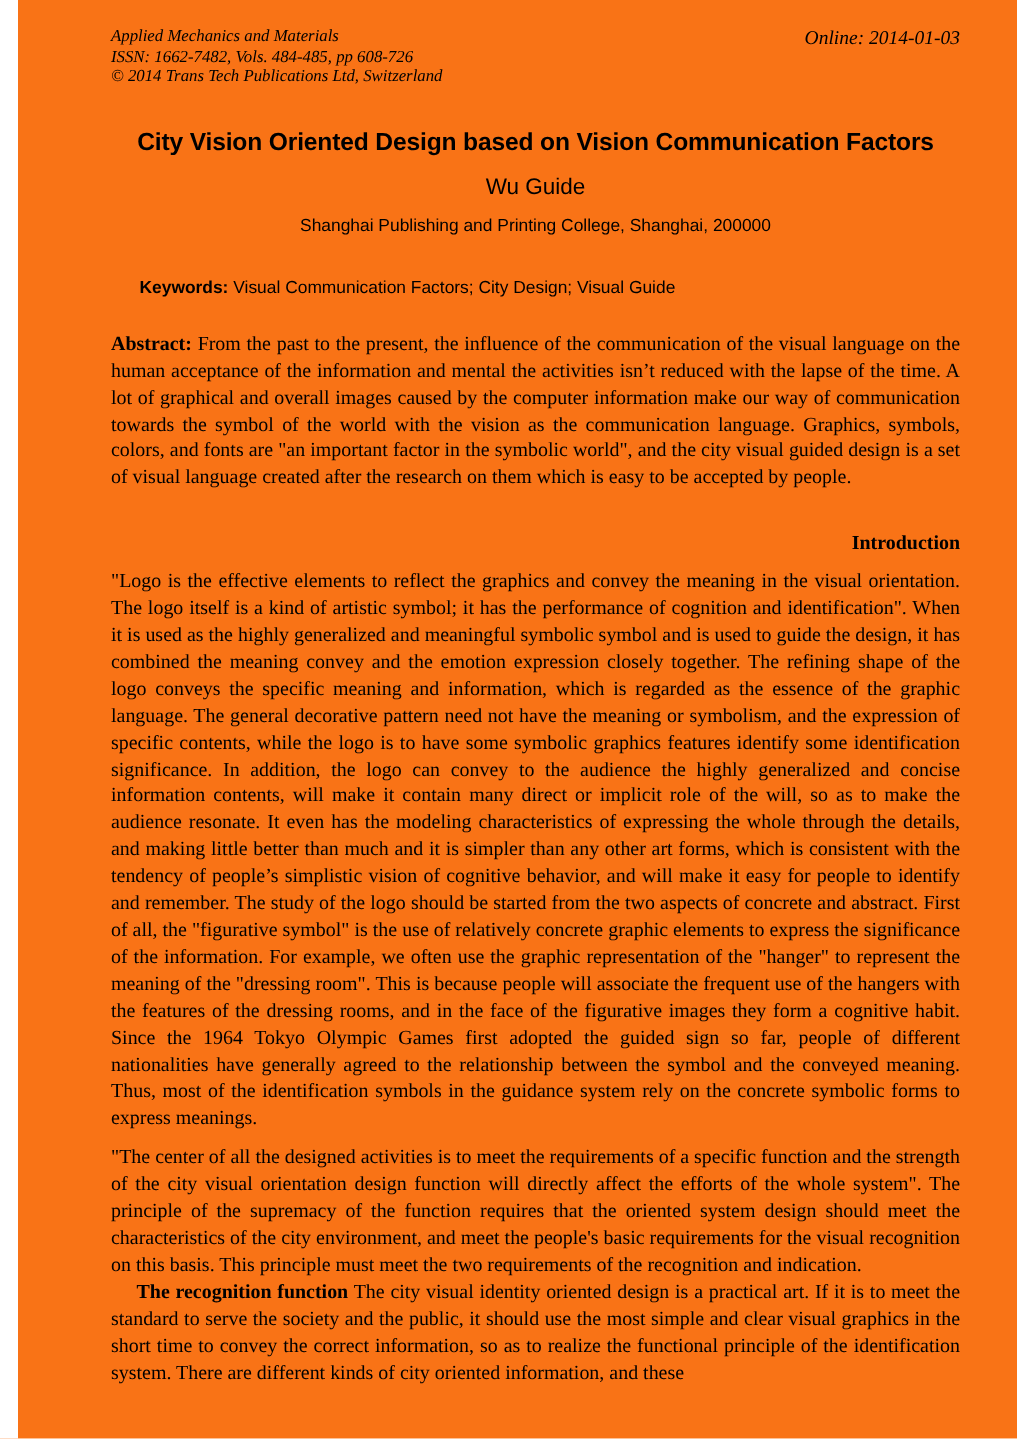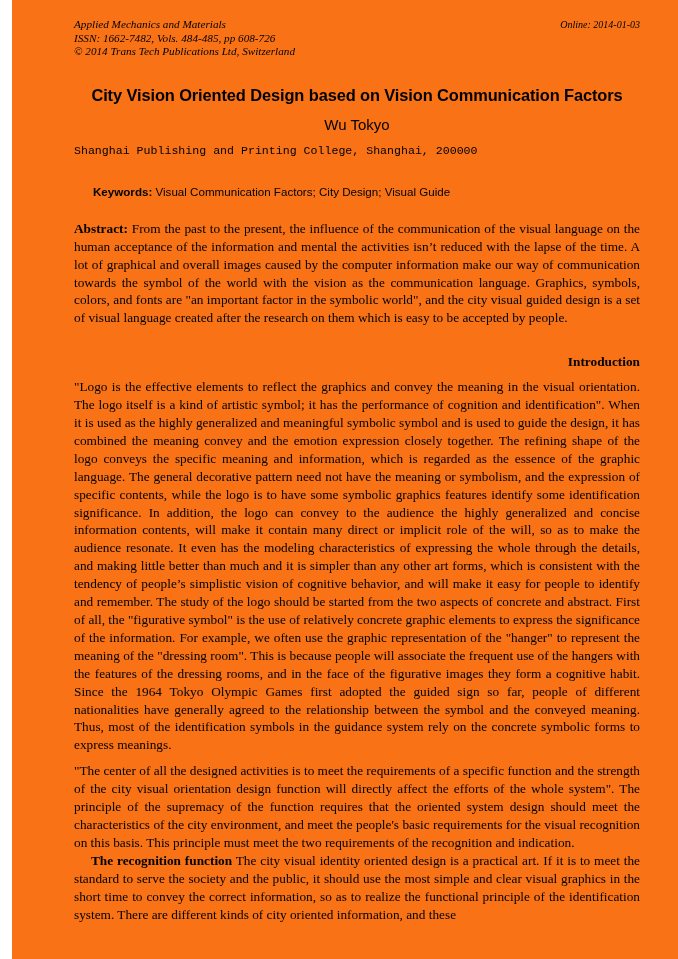--- a/index.html
+++ b/index.html
@@ -34,21 +34,21 @@
     font-size: 11.2px;
     line-height: 13.6px;
     color: #000;
   }
   .journal-header .hdr-line { white-space: nowrap; }
   .online-date {
     position: absolute;
     top: 0;
     right: 0;
     font-style: italic;
-    font-size: 10px;
+    font-size: 13px;
     line-height: 13.6px;
     white-space: nowrap;
   }
 
   
   .paper-title {
     margin: 26px 0 0 0;
     text-align: center;
     font-family: "Liberation Sans", "DejaVu Sans", sans-serif;
     font-weight: bold;
@@ -59,21 +59,22 @@
   .author-name {
     margin: 11px 0 0 0;
     text-align: center;
     font-family: "Liberation Sans", "DejaVu Sans", sans-serif;
     font-weight: normal;
     font-size: 15px;
     line-height: 18px;
   }
   .affiliation {
     margin: 10px 0 0 0;
-    font-family: Liberation Mono, monospace;
+    text-align: center;
+    font-family: Liberation Sans, sans-serif;
     font-weight: normal;
     font-size: 11.6px;
     line-height: 14px;
   }
 
   
   .keywords {
     margin: 26px 0 0 0;
     font-family: "Liberation Sans", "DejaVu Sans", sans-serif;
     font-size: 11.6px;
@@ -125,21 +126,21 @@
 
   <div class="journal-header">
     <div class="hdr-line">Applied Mechanics and Materials</div>
     <div class="hdr-line">ISSN: 1662-7482, Vols. 484-485, pp 608-726</div>
     <div class="hdr-line">© 2014 Trans Tech Publications Ltd, Switzerland</div>
     <div class="online-date">Online: 2014-01-03</div>
   </div>
 
   <h1 class="paper-title">City Vision Oriented Design based on Vision Communication Factors</h1>
 
-  <div class="author-name">Wu Tokyo</div>
+  <div class="author-name">Wu Guide</div>
 
   <div class="affiliation">Shanghai Publishing and Printing College, Shanghai, 200000</div>
 
   <p class="keywords"><span class="kw-label">Keywords:</span> <span>Visual Communication Factors; City Design; Visual Guide</span></p>
 
   <p class="abstract"><span class="abs-label">Abstract:</span> <span>From the past to the present, the influence of the communication of the visual language on the human acceptance of the information and mental the activities isn’t reduced with the lapse of the time. A lot of graphical and overall images caused by the computer information make our way of communication towards the symbol of the world with the vision as the communication language. Graphics, symbols, colors, and fonts are "an important factor in the symbolic world", and the city visual guided design is a set of visual language created after the research on them which is easy to be accepted by people.</span></p>
 
   <div id="sections-container">
       <div class="section-heading">Introduction</div>
       <p class="body-para"><span>"Logo is the effective elements to reflect the graphics and convey the meaning in the visual orientation. The logo itself is a kind of artistic symbol; it has the performance of cognition and identification". When it is used as the highly generalized and meaningful symbolic symbol and is used to guide the design, it has combined the meaning convey and the emotion expression closely together. The refining shape of the logo conveys the specific meaning and information, which is regarded as the essence of the graphic language. The general decorative pattern need not have the meaning or symbolism, and the expression of specific contents, while the logo is to have some symbolic graphics features identify some identification significance. In addition, the logo can convey to the audience the highly generalized and concise information contents, will make it contain many direct or implicit role of the will, so as to make the audience resonate. It even has the modeling characteristics of expressing the whole through the details, and making little better than much and it is simpler than any other art forms, which is consistent with the tendency of people’s simplistic vision of cognitive behavior, and will make it easy for people to identify and remember. The study of the logo should be started from the two aspects of concrete and abstract. First of all, the "figurative symbol" is the use of relatively concrete graphic elements to express the significance of the information. For example, we often use the graphic representation of the "hanger" to represent the meaning of the "dressing room". This is because people will associate the frequent use of the hangers with the features of the dressing rooms, and in the face of the figurative images they form a cognitive habit. Since the 1964 Tokyo Olympic Games first adopted the guided sign so far, people of different nationalities have generally agreed to the relationship between the symbol and the conveyed meaning. Thus, most of the identification symbols in the guidance system rely on the concrete symbolic forms to express meanings.</span></p>

